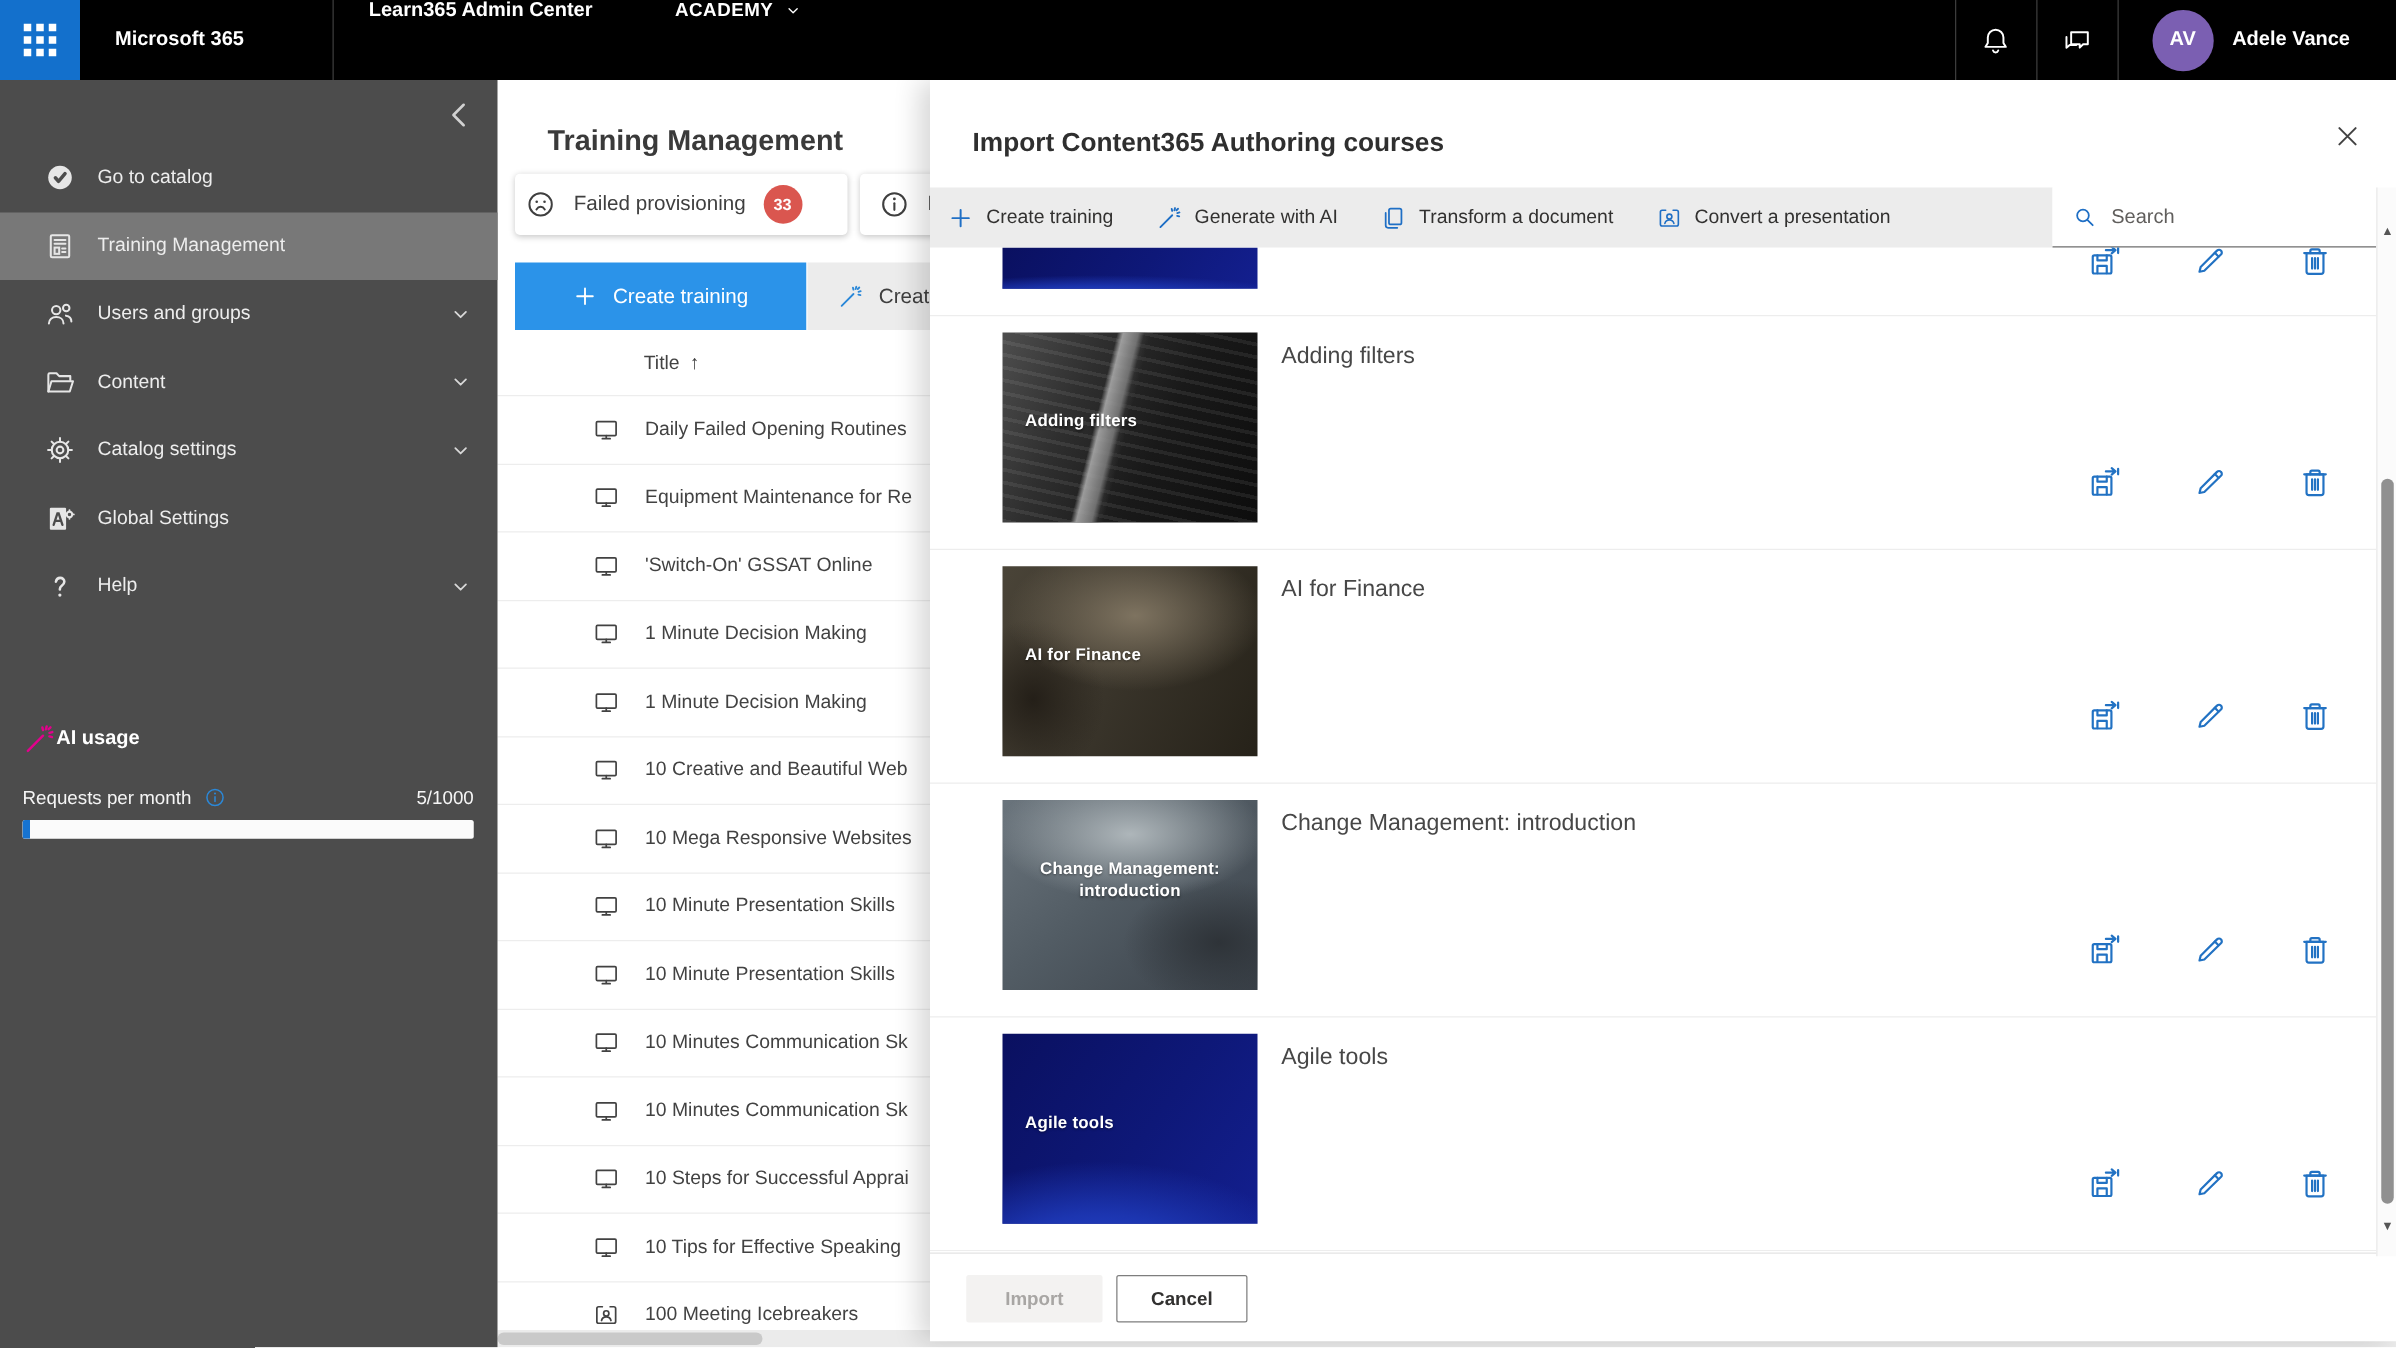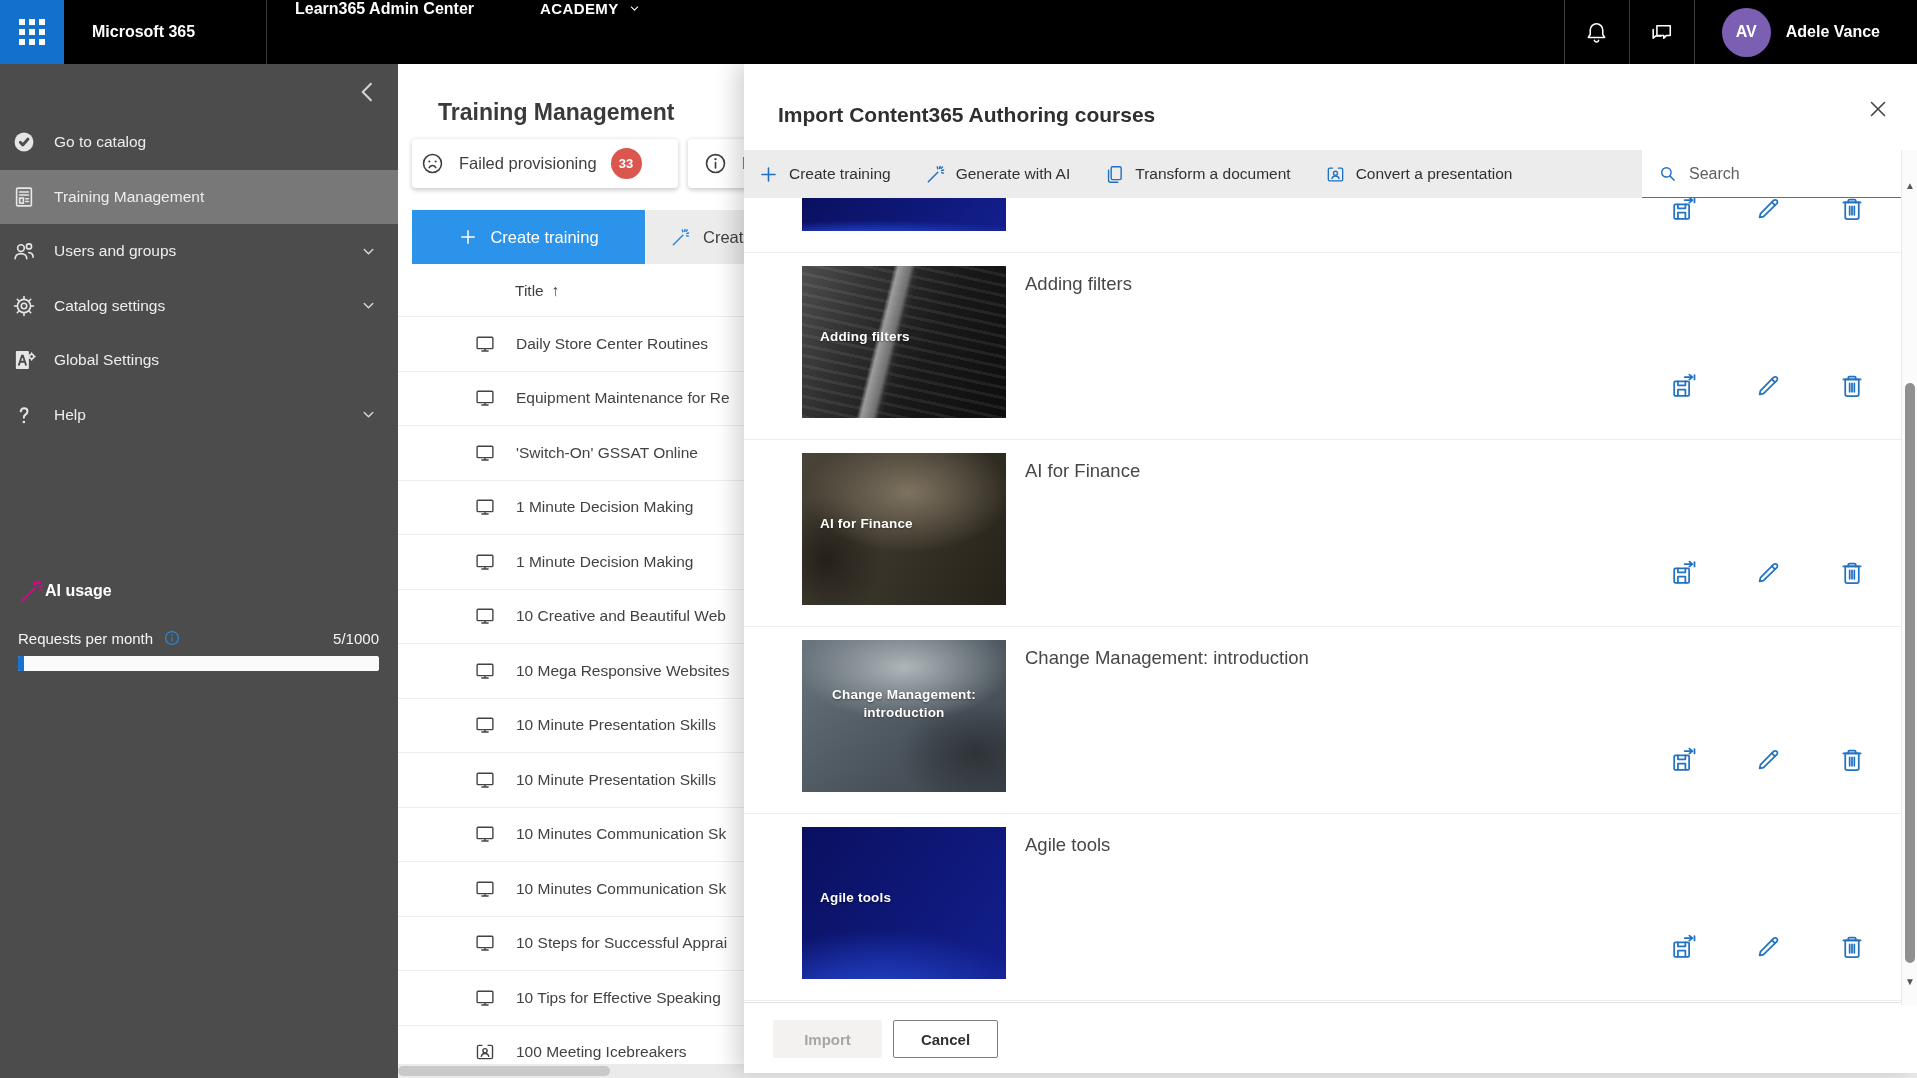--- a/index.html
+++ b/index.html
@@ -23,21 +23,21 @@
   .tb-icbtn svg{width:25px;height:25px;color:#fff;}
   .tb-user{display:flex;align-items:center;gap:15px;padding:0 37px 0 27px;cursor:pointer;}
   .avatar{width:49px;height:49px;border-radius:50%;background:#7b5fb2;color:#fff;font-size:16px;font-weight:700;
           display:grid;place-items:center;}
   .tb-username{font-size:16px;font-weight:600;}
   
   .sidebar{position:absolute;left:0;top:64px;width:398px;bottom:0;background:#4c4c4c;z-index:10;color:#ececec;}
   .collapse{position:absolute;top:14px;right:14px;width:30px;height:30px;color:#d2d2d2;cursor:pointer;}
   .collapse svg{width:28px;height:28px;}
   .side-nav{position:absolute;top:51px;left:0;right:0;}
-  .nav-item{height:54.5px;display:flex;align-items:center;padding-left:11px;font-size:15.5px;color:#ededed;cursor:pointer;}
+  .nav-item{height:54.5px;display:flex;align-items:center;padding-left:35px;font-size:15.5px;color:#ededed;cursor:pointer;}
   .nav-item.selected{background:#787878;}
   .nav-item .ic{width:26px;height:26px;margin-right:17px;color:#e6e6e6;flex:none;}
   .nav-item .chev{width:17px;height:17px;margin-left:auto;margin-right:21px;color:#d8d8d8;flex:none;}
   .ai-title{position:absolute;top:513px;left:18px;display:flex;align-items:center;height:28px;gap:0;
             font-size:16px;font-weight:700;color:#fff;}
   .ai-title svg{width:27px;height:27px;color:#e3008c;}
   .ai-req{position:absolute;top:561px;left:18px;right:19px;height:26px;display:flex;align-items:center;
           font-size:15px;color:#f5f5f5;}
   .ai-req svg{width:18px;height:18px;color:#2b88d8;margin-left:10px;}
   .ai-req .val{margin-left:auto;}
@@ -309,20 +309,29 @@
         <div class="nav-item">
           <svg class="ic">
             <use href="#i-users"></use>
           </svg>
           <span>Users and groups</span>
           <svg class="chev">
             <use href="#i-chevdown"></use>
           </svg>
         </div>
 
+        <div class="nav-item">
+          <svg class="ic">
+            <use href="#i-folder"></use>
+          </svg>
+          <span>Content</span>
+          <svg class="chev">
+            <use href="#i-chevdown"></use>
+          </svg>
+        </div>
 
 
         <div class="nav-item">
           <svg class="ic">
             <use href="#i-gear"></use>
           </svg>
           <span>Catalog settings</span>
           <svg class="chev">
             <use href="#i-chevdown"></use>
           </svg>
@@ -398,21 +407,21 @@
     <div class="thead">
       <span>Title</span>
       <span>↑</span>
     </div>
     <div class="trows">
 
         <div class="trow">
           <svg class="ic">
             <use href="#i-monitor"></use>
           </svg>
-          <span>Daily Store Center Routines</span>
+          <span>Daily Failed Opening Routines</span>
         </div>
 
         <div class="trow">
           <svg class="ic">
             <use href="#i-monitor"></use>
           </svg>
           <span>Equipment Maintenance for Re</span>
         </div>
 
         <div class="trow">

